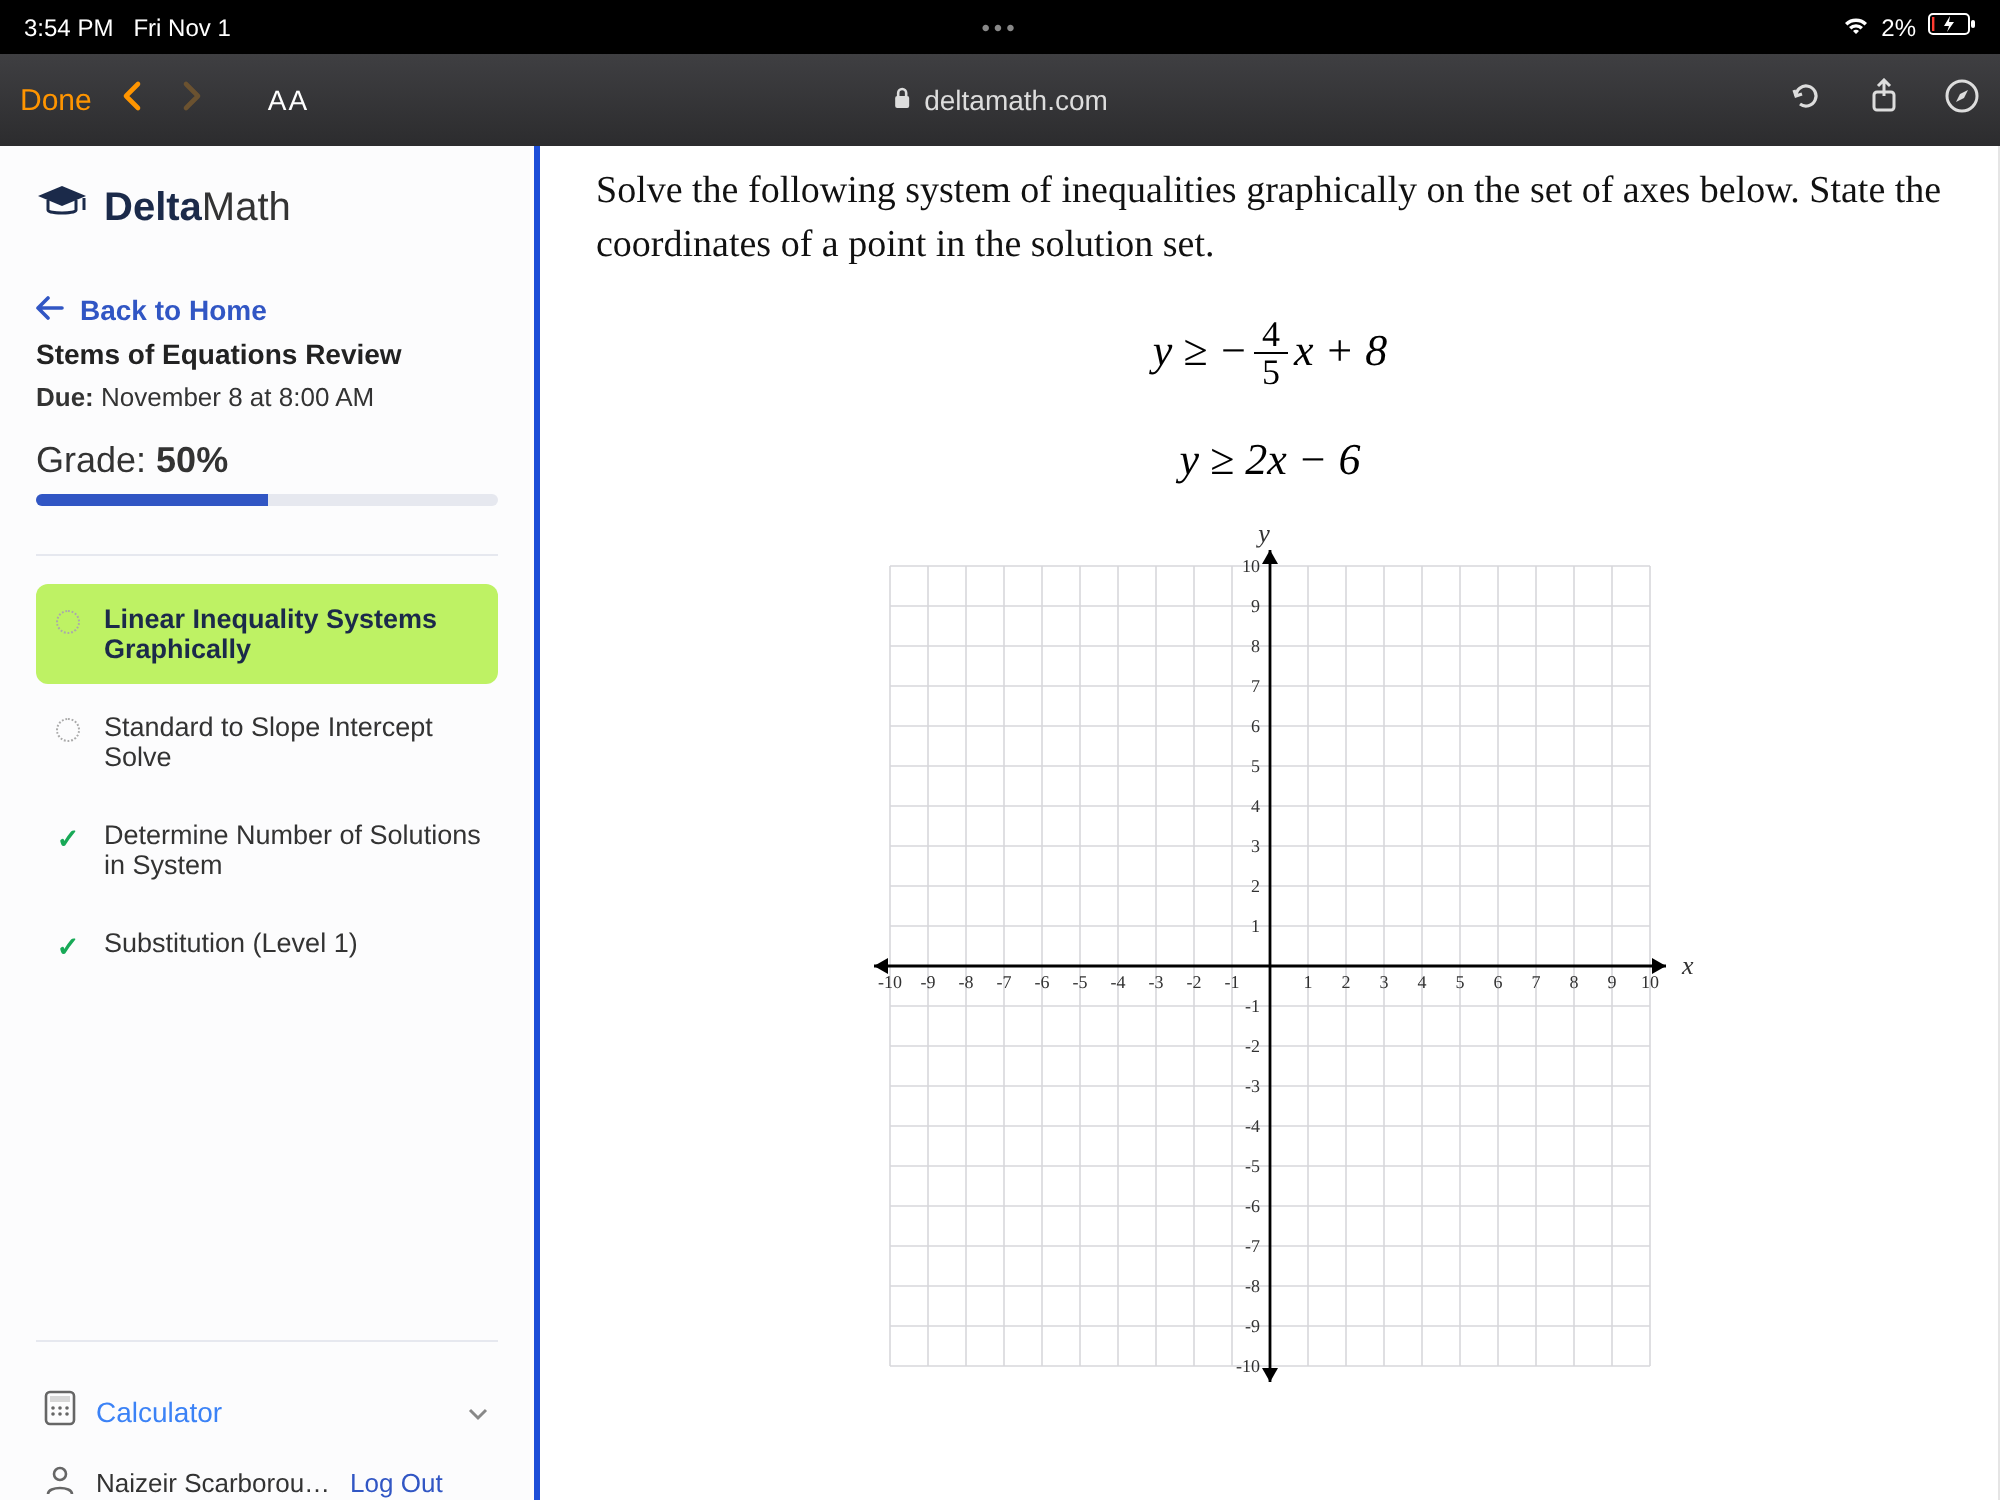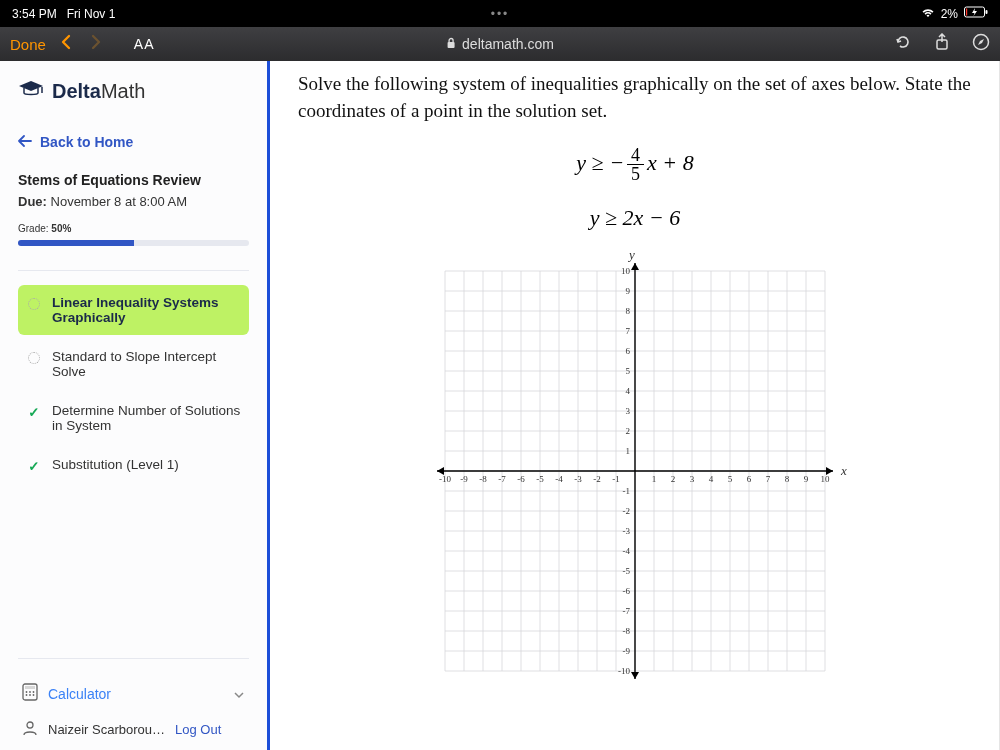--- a/index.html
+++ b/index.html
@@ -3,40 +3,40 @@
 <meta charset="utf-8">
 <style>
 * { margin: 0; padding: 0; box-sizing: border-box; }
 body { font-family: -apple-system, BlinkMacSystemFont, "Segoe UI", Helvetica, Arial, sans-serif; background: #fff; width: 1000px; height: 750px; overflow: hidden; }
 
 .status-bar { background: #000; color: #fff; height: 27px; display: flex; align-items: center; padding: 0 12px; font-size: 12px; justify-content: space-between; }
 .status-left { display: flex; gap: 10px; }
 .status-center { position: absolute; left: 50%; transform: translateX(-50%); letter-spacing: 2px; color: #888; }
 .status-right { display: flex; gap: 6px; align-items: center; }
 
-.browser-bar { background: linear-gradient(#3f3f42, #2c2c2e); height: 34px; display: flex; align-items: center; color: #fff; padding: 0 10px; position: relative; }
+.browser-bar { background: linear-gradient(#3f3f42, #2c2c2e); height: 46px; display: flex; align-items: center; color: #fff; padding: 0 10px; position: relative; }
 .done-btn { color: #ff9500; font-size: 15px; }
 .nav-arrows { display: flex; gap: 18px; margin-left: 14px; align-items: center; }
 .aa { color: #fff; font-size: 14px; margin-left: 32px; letter-spacing: 1px; }
 .url-area { position: absolute; left: 50%; transform: translateX(-50%); display:flex; align-items:center; gap:6px; color:#ddd; font-size:14px; }
 .browser-right { margin-left: auto; display: flex; gap: 22px; align-items: center; color: #ddd; }
 
 .page { display: flex; height: calc(750px - 22px - 34px); }
 
 .sidebar { width: 270px; border-right: 3px solid #1d4ed8; background: #fcfcfd; display: flex; flex-direction: column; padding: 18px 18px 10px 18px; }
 .logo { display: flex; align-items: center; gap: 8px; font-size: 20px; margin-bottom: 30px; }
 .logo-bold { font-weight: 700; color: #1b2a4a; }
 .logo-light { font-weight: 300; color: #333; }
 
-.back-home { color: #3156c4; font-size: 14px; font-weight: 600; display: flex; align-items: center; gap: 8px; margin-bottom: 22px; }
+.back-home { color: #3156c4; font-size: 14px; font-weight: 600; display: flex; align-items: center; gap: 8px; margin-bottom: 6px; }
 
 .assignment-title { font-weight: 700; font-size: 14px; color: #222; margin-bottom: 6px; }
 .due { font-size: 13px; color: #333; margin-bottom: 14px; }
 .due b { font-weight: 700; }
-.grade { font-size: 10px; color: #333; margin-bottom: 6px; }
+.grade { font-size: 18px; color: #333; margin-bottom: 6px; }
 .progress { height: 6px; background: #e6e8ef; border-radius: 3px; overflow: hidden; margin-bottom: 18px; }
 .progress-fill { height: 100%; background: #3156c4; width: 50%; }
 
 .divider { height: 1px; background: #e6e8ef; margin: 6px 0 14px; }
 
 .topic { display: flex; align-items: flex-start; gap: 10px; padding: 10px 8px; border-radius: 6px; font-size: 13.5px; color: #333; margin-bottom: 4px; }
 .topic.active { background: #bef264; color: #1b2a4a; font-weight: 600; }
 .topic-icon { width: 16px; height: 16px; flex-shrink: 0; display: flex; align-items: center; justify-content: center; margin-top: 1px; }
 .bullet-ring { width: 12px; height: 12px; border: 1.5px dotted #aaa; border-radius: 50%; }
 .check { color: #18a957; font-weight: 700; }

